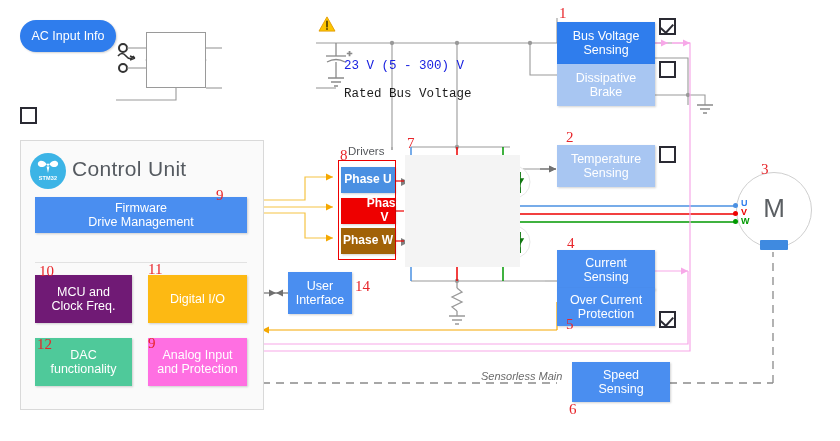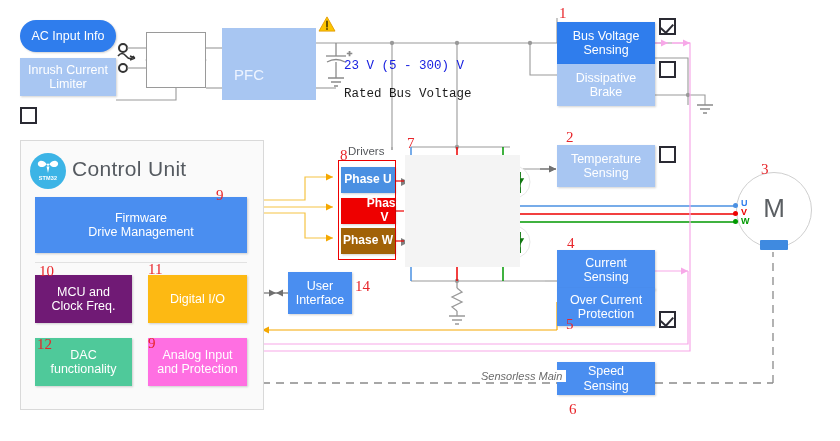--- a/index.html
+++ b/index.html
@@ -325,32 +325,25 @@
 
     <g stroke="#707070" stroke-width="1.2" fill="none">
       <path d="M540,169 L556,169" marker-end="url(#agray2)"></path>
     </g>
   </svg>
 
   <div class="blk c-brightblue" style="left:20px;top:20px;width:96px;height:32px;font-size:12.5px;border-radius:16px;">
     <span>AC Input Info</span>
   </div>
 
-  <div class="blk c-softblue" style="left:20px;top:58px;width:96px;height:38px;font-size:12.5px;white-space:pre-line;">
-    <span>Inrush Current
-Limiter</span>
-  </div>
 
   <div class="cbx" style="left:20px;top:107px;"></div>
 
   <div class="panel rectbox" style="left:146px;top:32px;width:60px;height:56px;"></div>
 
-  <div class="panel pfc" style="left:222px;top:28px;width:94px;height:72px;">
-    <span class="lbl">PFC</span>
-  </div>
 
   <svg class="warn" style="left:318px;top:16px;" viewBox="0 0 20 18">
     <path d="M10,1 L19,17 L1,17 Z" fill="#fdc500" stroke="#e09a00" stroke-width="1"></path>
     <path d="M10,6 L10,12" stroke="#5a4500" stroke-width="2" stroke-linecap="round"></path>
     <circle cx="10" cy="14.6" r="1.1" fill="#5a4500"></circle>
   </svg>
 
   <div class="bustxt l1" style="left:344px;top:39px;">Rated Bus Voltage</div>
   <div class="bustxt l2" style="left:344px;top:59px;">23 V (5 - 300) V</div>
 
@@ -375,40 +368,40 @@
   <div class="blk c-midblue" style="left:557px;top:250px;width:98px;height:40px;font-size:12.5px;white-space:pre-line;">
     <span>Current
 Sensing</span>
   </div>
   <div class="blk c-midblue" style="left:557px;top:288px;width:98px;height:38px;font-size:12.5px;white-space:pre-line;">
     <span>Over Current
 Protection</span>
   </div>
   <div class="cbx checked" style="left:659px;top:311px;"></div>
 
-  <div class="blk c-midblue" style="left:557px;top:362px;width:98px;height:33px;font-size:12.5px;white-space:pre-line;">
+  <div class="blk c-midblue" style="left:572px;top:362px;width:98px;height:40px;font-size:12.5px;white-space:pre-line;">
     <span>Speed
 Sensing</span>
   </div>
 
   <div class="sensorless" style="left:477px;top:370px;">Sensorless Main</div>
 
   <div class="cuwrap" style="left:20px;top:140px;width:244px;height:270px;"></div>
 
   <div class="stm32">
     <svg class="bf" viewBox="0 0 22 13">
       <path d="M3,1 C0.5,2 0,5 2.5,6.5 C4.5,7.7 7,7 8.5,5.5 L11,3.3 L13.5,5.5 C15,7 17.5,7.7 19.5,6.5 C22,5 21.5,2 19,1 C17,0.3 14,1.6 12.8,3.6 L11,6.5 L9.2,3.6 C8,1.6 5,0.3 3,1 Z" fill="#ffffff"></path>
       <path d="M9.6,6.6 L11,13 L12.4,6.6 Z" fill="#ffffff"></path>
     </svg>
     <div class="tx">STM32</div>
   </div>
 
   <div class="cu-title">Control Unit</div>
 
-  <div class="blk c-midblue" style="left:35px;top:197px;width:212px;height:56px;font-size:12.5px;white-space:pre-line;">
+  <div class="blk c-midblue" style="left:35px;top:197px;width:212px;height:36px;font-size:12.5px;white-space:pre-line;">
     <span>Firmware
 Drive Management</span>
   </div>
 
   <div class="cu-sep" style="left:35px;top:262px;width:212px;"></div>
 
   <div class="blk c-navy" style="left:35px;top:275px;width:97px;height:48px;font-size:12.5px;white-space:pre-line;">
     <span>MCU and
 Clock Freq.</span>
   </div>

